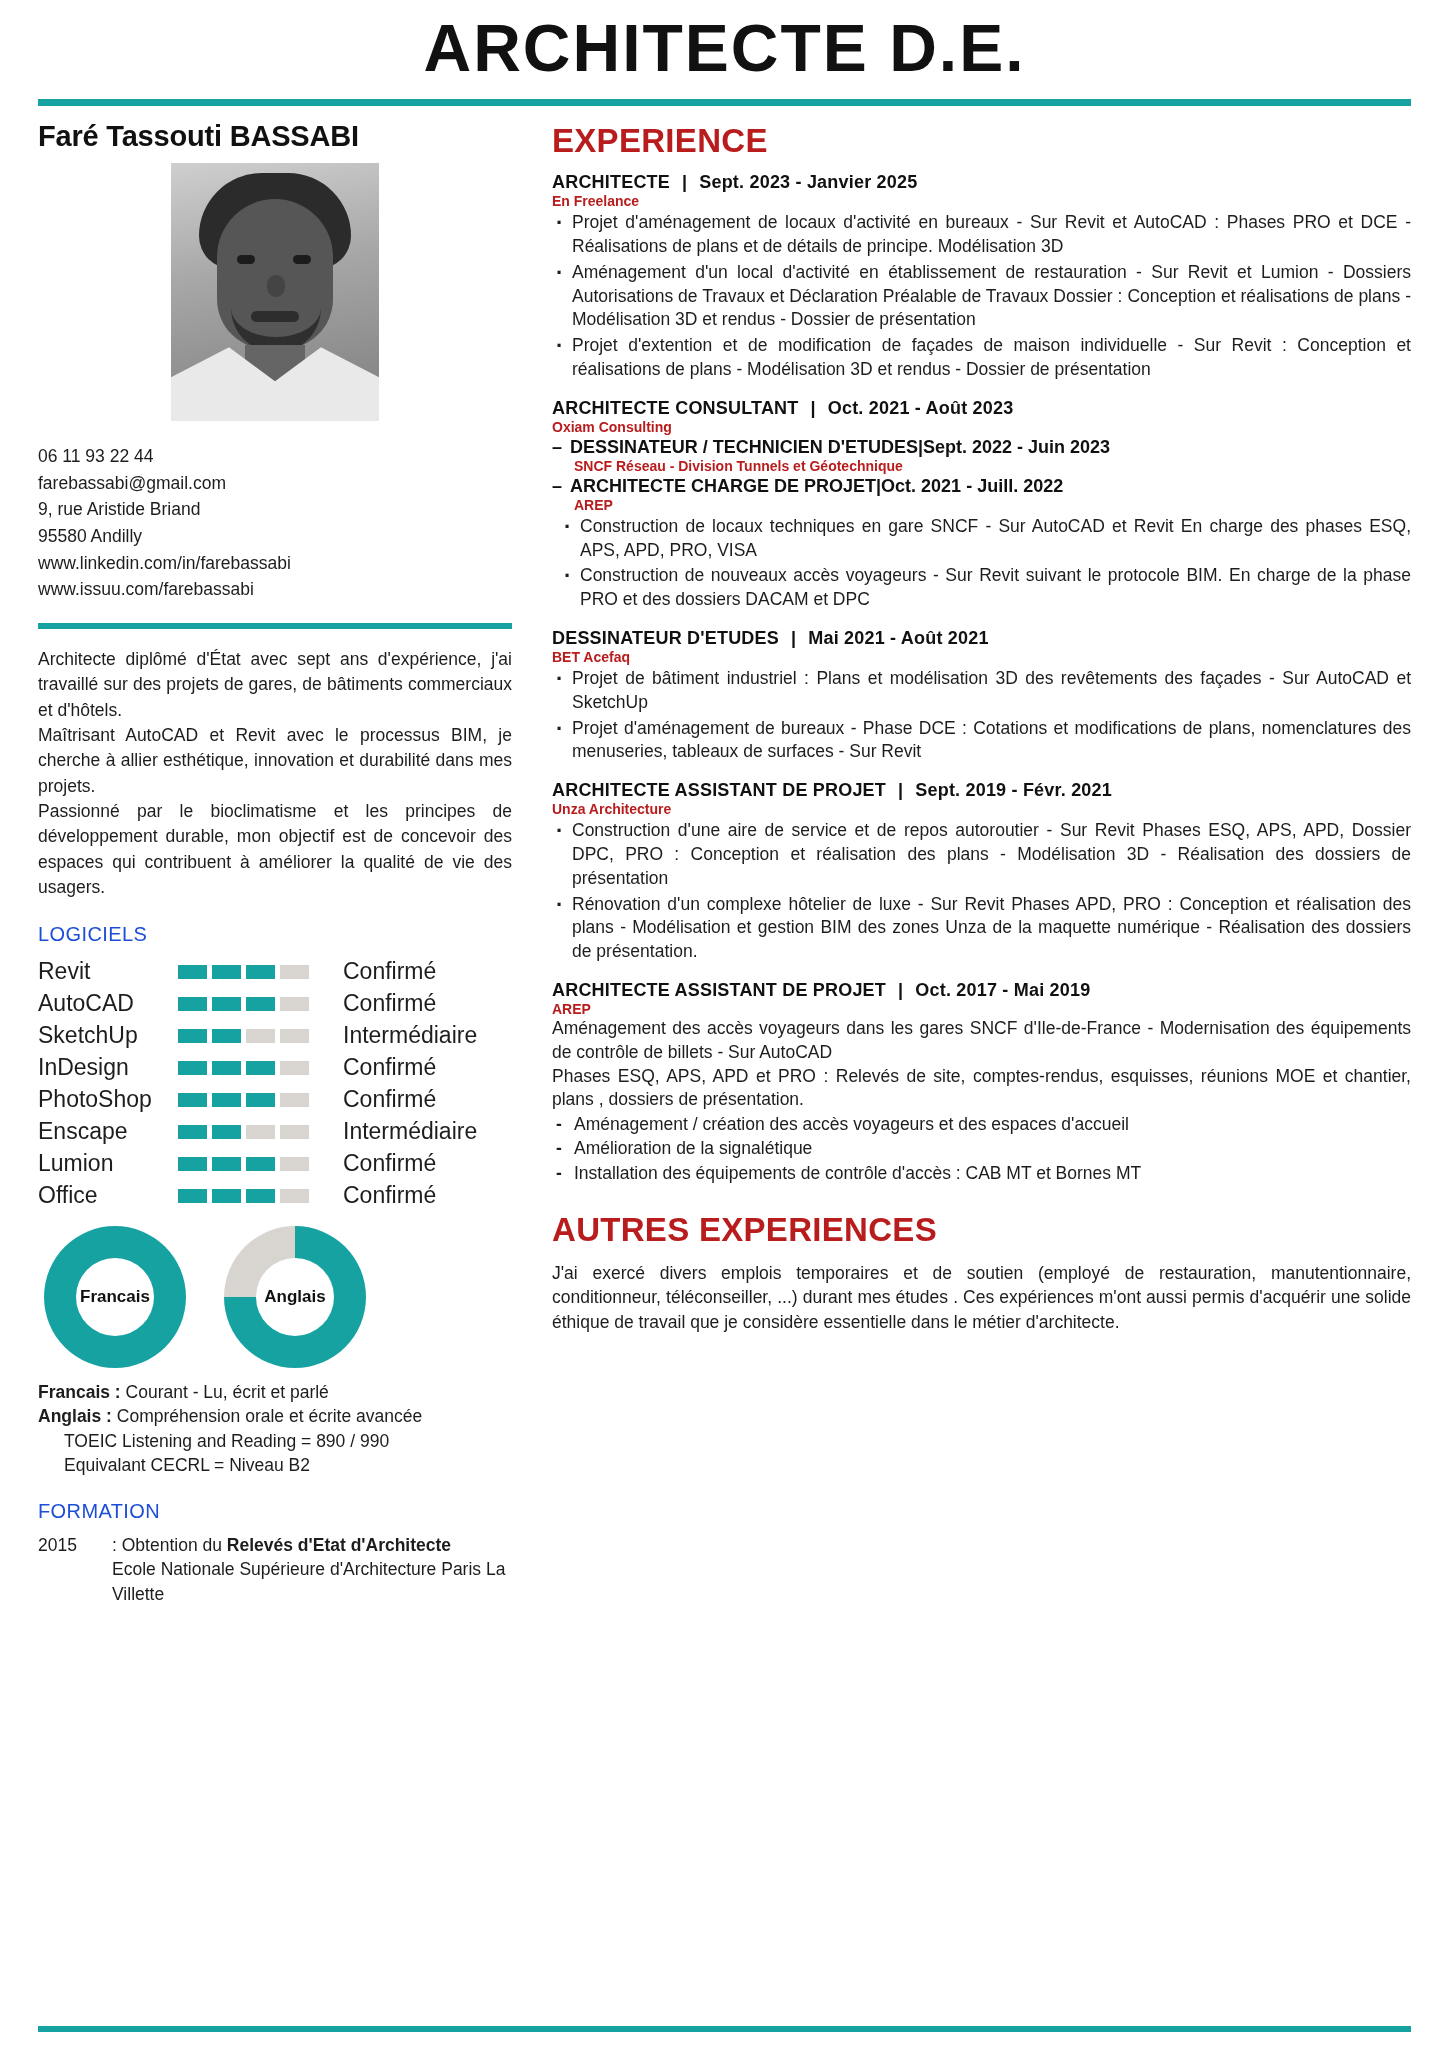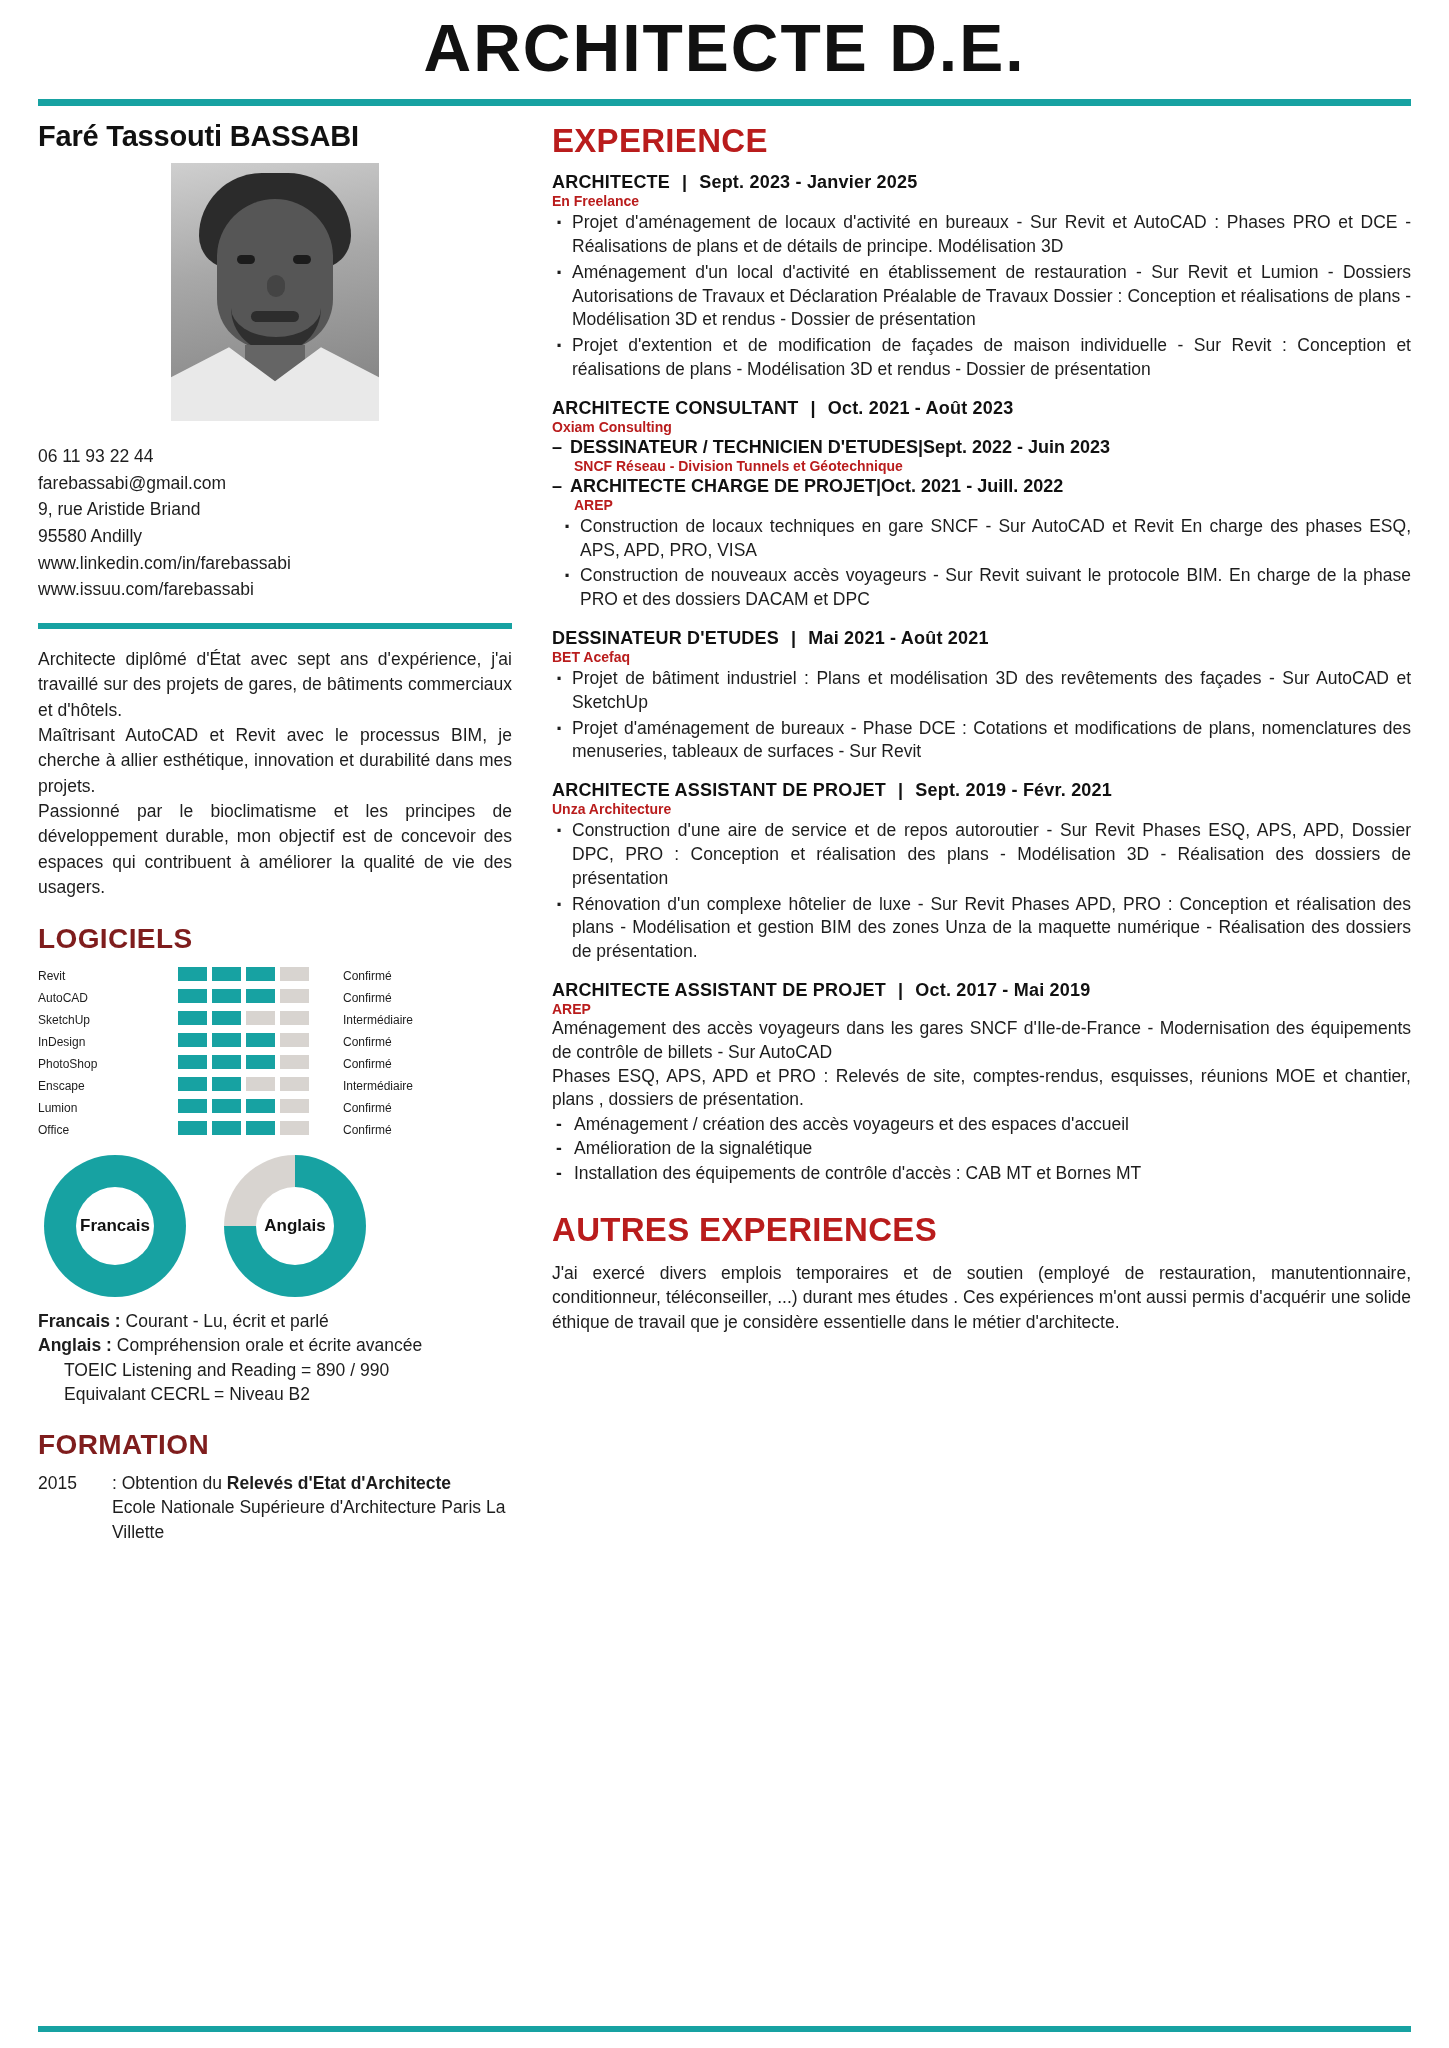--- a/index.html
+++ b/index.html
@@ -101,28 +101,28 @@
   }
   .profile {
     font-size: 17.5px;
     line-height: 1.45;
     text-align: justify;
     color: #1d1d1d;
   }
   .profile p { margin: 0; }
 
   .sec-head {
-    font-size: 28px;
-    font-weight: bold;
+    font-size: 20px;
+    font-weight: normal;
     letter-spacing: 0.4px;
     margin: 22px 0 10px 0;
-    color: #7f1d1d;
+    color: #1d4ed8;
   }
   .skills-table { width: 100%; border-collapse: collapse; }
-  .skills-table td { padding: 2.5px 0; font-size: 12px; vertical-align: middle; }
+  .skills-table td { padding: 2.5px 0; font-size: 23px; vertical-align: middle; }
   .skill-name { width: 140px; }
   .skill-bars { width: 165px; }
   .skill-level { padding-left: 14px; }
   .seg { display: inline-block; width: 29px; height: 14px; margin-right: 5px; background: #d8d4d0; }
   .seg.on { background: #17a2a2; }
 
   .donuts { display: flex; gap: 38px; margin: 14px 0 12px 6px; }
   .donut { position: relative; width: 142px; height: 142px; border-radius: 50%; }
   .donut .hole {
     position: absolute; left: 32px; top: 32px; width: 78px; height: 78px;

